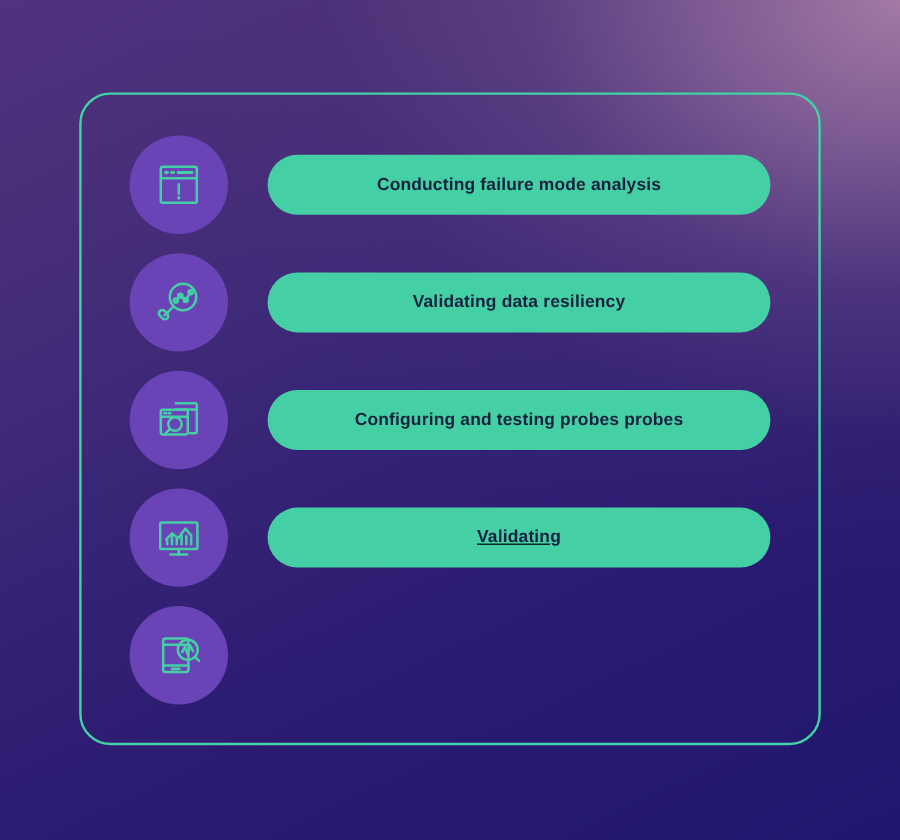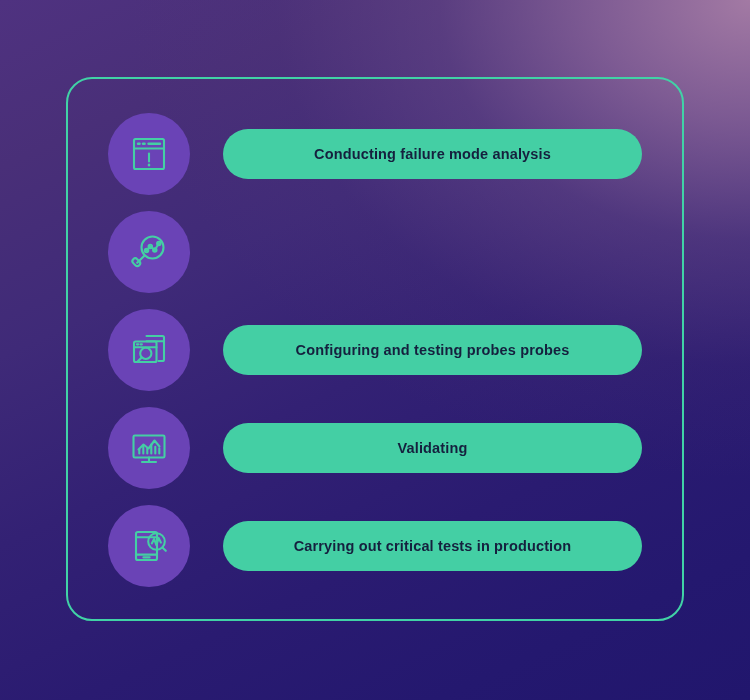--- a/index.html
+++ b/index.html
@@ -134,20 +134,23 @@
             <path d="M18.6 26.4 L11.2 33.8"></path>
             <rect x="6.0" y="30.4" width="8.6" height="5.6" rx="2.8" transform="rotate(45 10.3 33.2)"></rect>
             <polyline points="20.5,21.5 24.3,17.5 28.8,21.0 32.8,14.5"></polyline>
             <circle cx="20.5" cy="21.5" r="1.7"></circle>
             <circle cx="24.3" cy="17.5" r="1.7"></circle>
             <circle cx="28.8" cy="21.0" r="1.7"></circle>
             <circle cx="32.8" cy="14.5" r="1.7"></circle>
           </svg>
         </span>
       </div>
+      <div class="pill">
+        <span class="pill-label">Validating data resiliency</span>
+      </div>
     </div>
 
     <div class="row" style="top:309px;">
       <div class="icon-circle">
         <span>
           <svg width="46" height="46" viewBox="0 0 46 46" fill="none" stroke="#44cfa4" stroke-width="2.1" stroke-linecap="round" stroke-linejoin="round">
             <path d="M20.5 9 h16 a1.5 1.5 0 0 1 1.5 1.5 v22 a1.5 1.5 0 0 1 -1.5 1.5 h-4"></path>
             <line x1="20.5" y1="14.3" x2="38" y2="14.3"></line>
             <rect x="8" y="14.5" width="22.5" height="20.5" rx="1.5"></rect>
             <line x1="8" y1="20.2" x2="30.5" y2="20.2"></line>
@@ -156,21 +159,21 @@
             <circle cx="19.8" cy="26.4" r="5.6"></circle>
             <path d="M15.6 30.5 L11.6 34.6"></path>
           </svg>
         </span>
       </div>
       <div class="pill">
         <span class="pill-label">Configuring and testing probes probes</span>
       </div>
     </div>
 
-    <div class="row" style="top:407px;">
+    <div class="row" style="top:407px;text-decoration:underline;">
       <div class="icon-circle">
         <span>
           <svg width="46" height="46" viewBox="0 0 46 46" fill="none" stroke="#44cfa4" stroke-width="2.1" stroke-linecap="round" stroke-linejoin="round">
             <rect x="7.5" y="10.5" width="31" height="22" rx="1.3"></rect>
             <line x1="23" y1="32.5" x2="23" y2="37"></line>
             <line x1="16" y1="37" x2="30" y2="37"></line>
             <polyline points="12.5,24.5 17.5,19.5 22.5,23.5 28.5,15.5 33.5,21.5"></polyline>
             <line x1="13.3" y1="28.5" x2="13.3" y2="24.2"></line>
             <line x1="17.3" y1="28.5" x2="17.3" y2="21.0"></line>
             <line x1="21.3" y1="28.5" x2="21.3" y2="23.6"></line>
@@ -192,19 +195,16 @@
             <rect x="10" y="9" width="21" height="28" rx="1.8"></rect>
             <line x1="10" y1="14.2" x2="31" y2="14.2"></line>
             <line x1="10" y1="31.6" x2="31" y2="31.6"></line>
             <line x1="17.5" y1="34.4" x2="23.5" y2="34.4" stroke-width="2.3"></line>
             <circle cx="30.5" cy="18.5" r="8.3"></circle>
             <path d="M36.4 24.4 L39.8 27.8"></path>
             <polyline points="25.8,20.4 28.1,16.0 30.4,22.2 32.6,14.9 34.9,19.6"></polyline>
           </svg>
         </span>
       </div>
-      <div class="pill">
-        <span class="pill-label">Carrying out critical tests in production</span>
-      </div>
     </div>
 
   </div>
 </div>
 
 </body></html>

